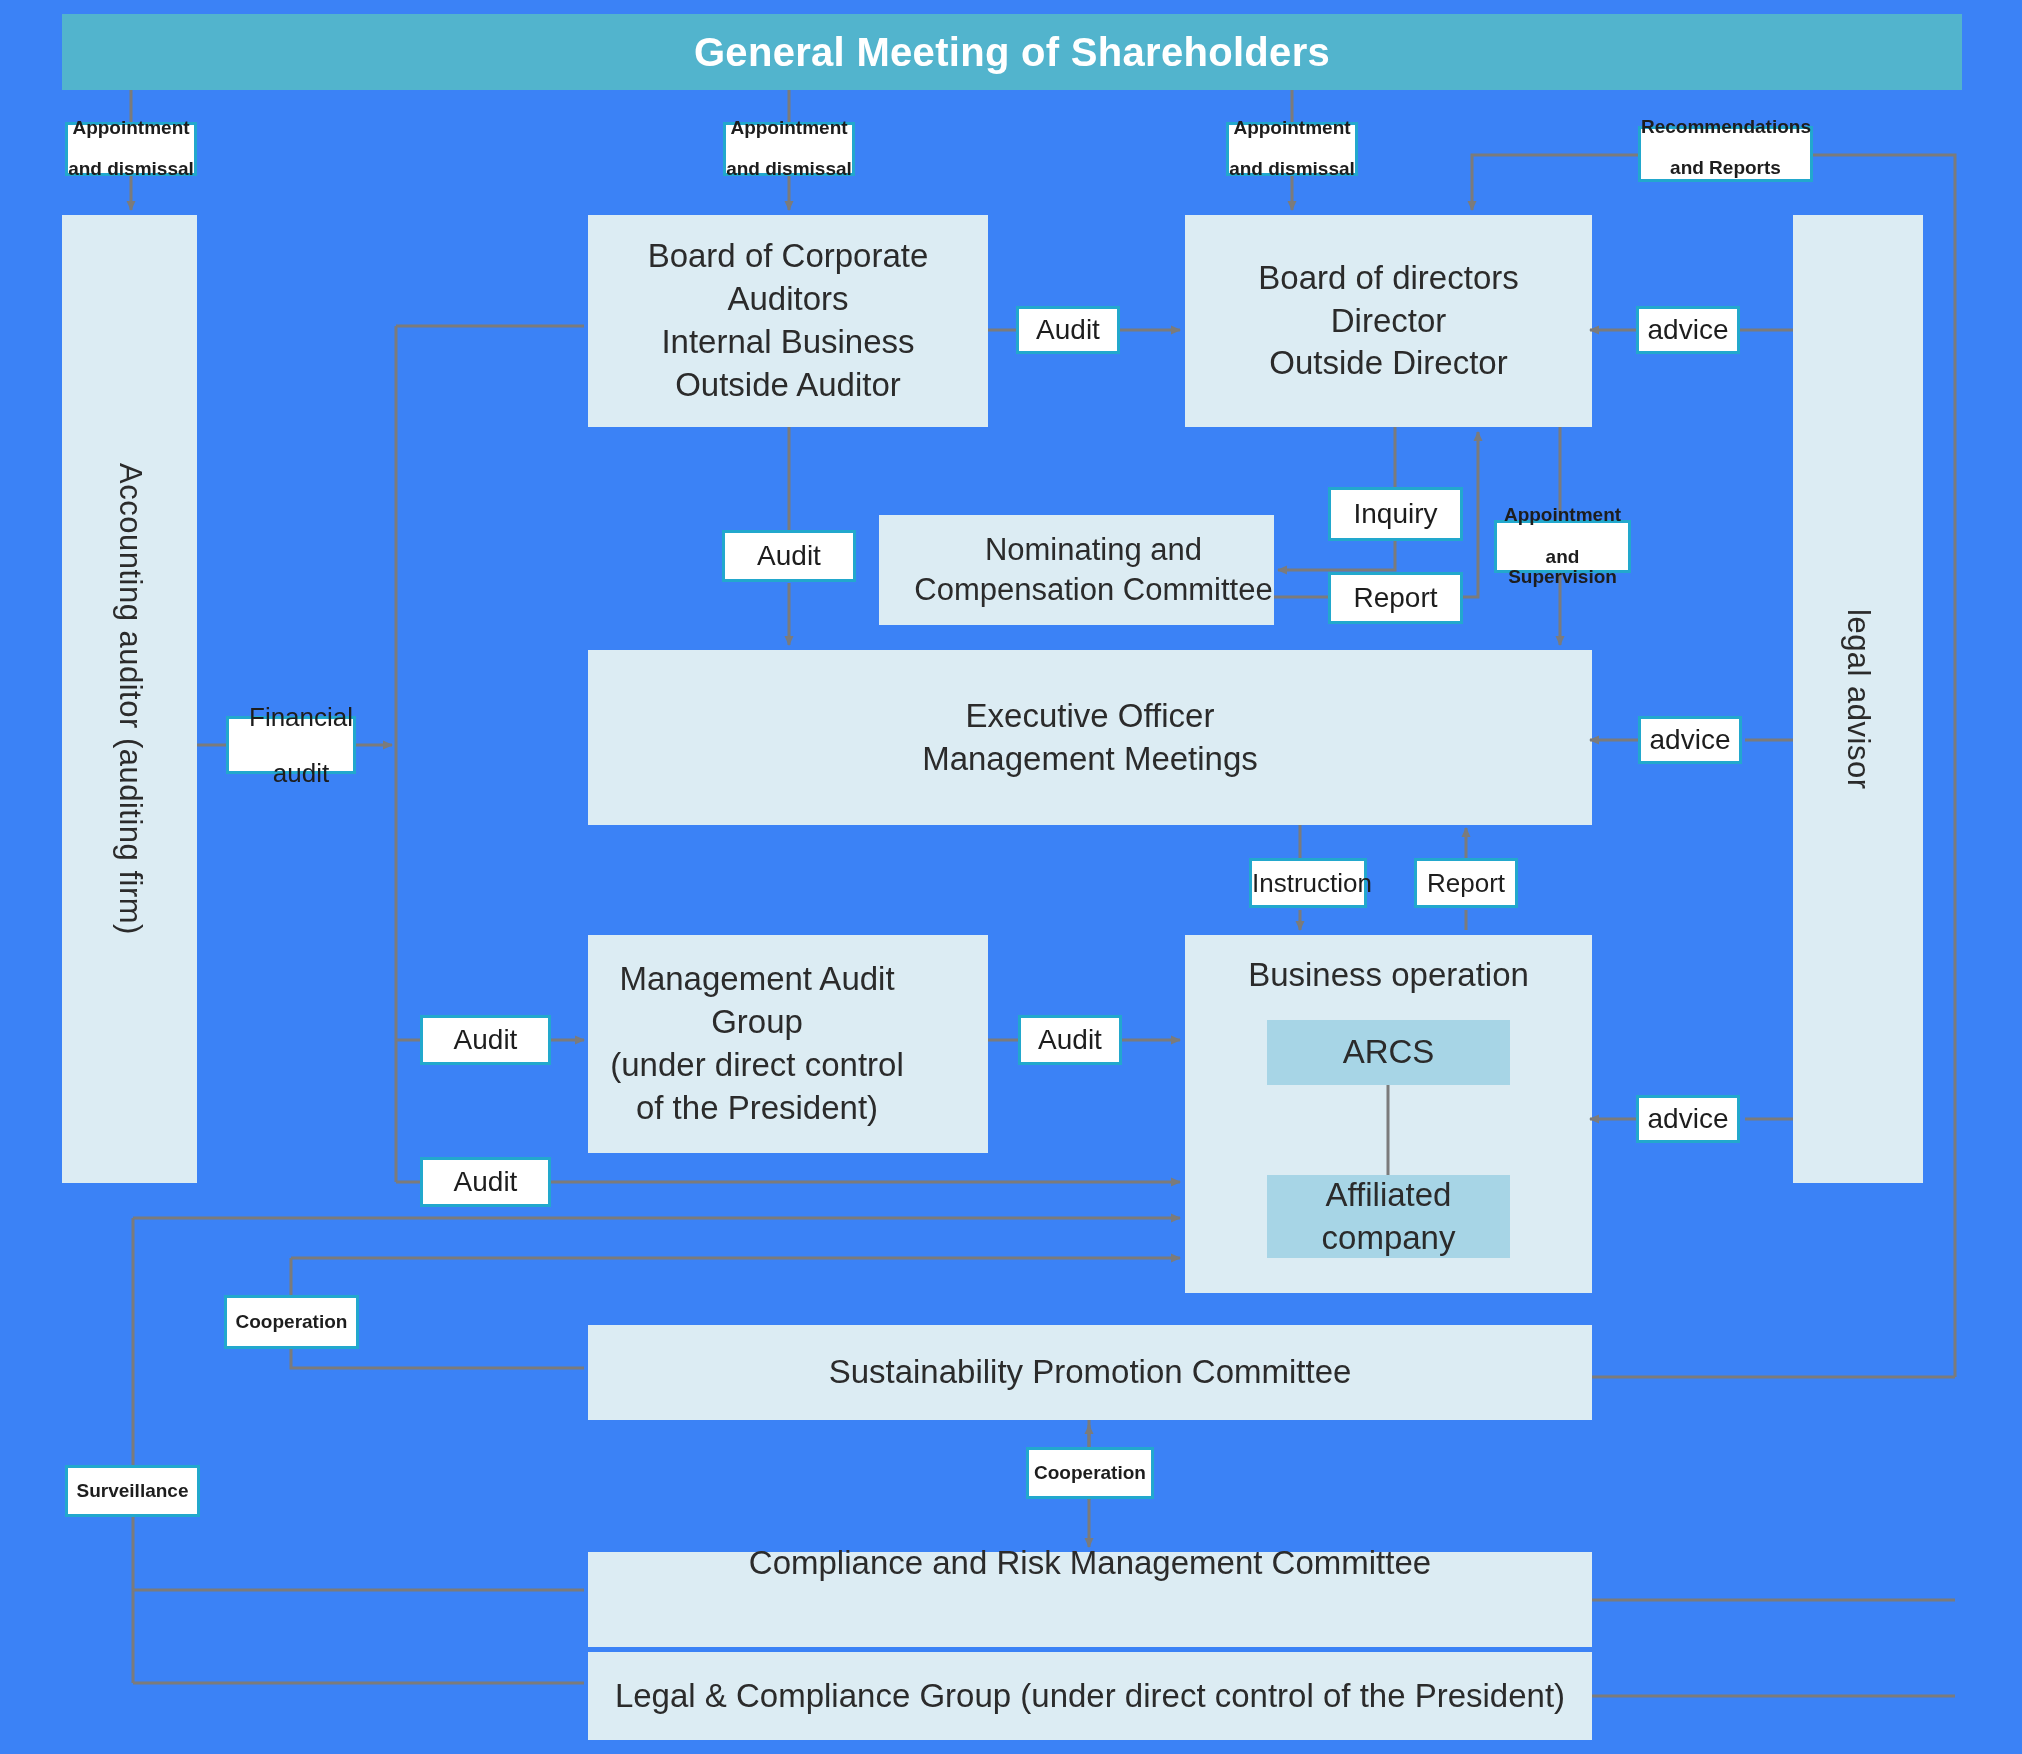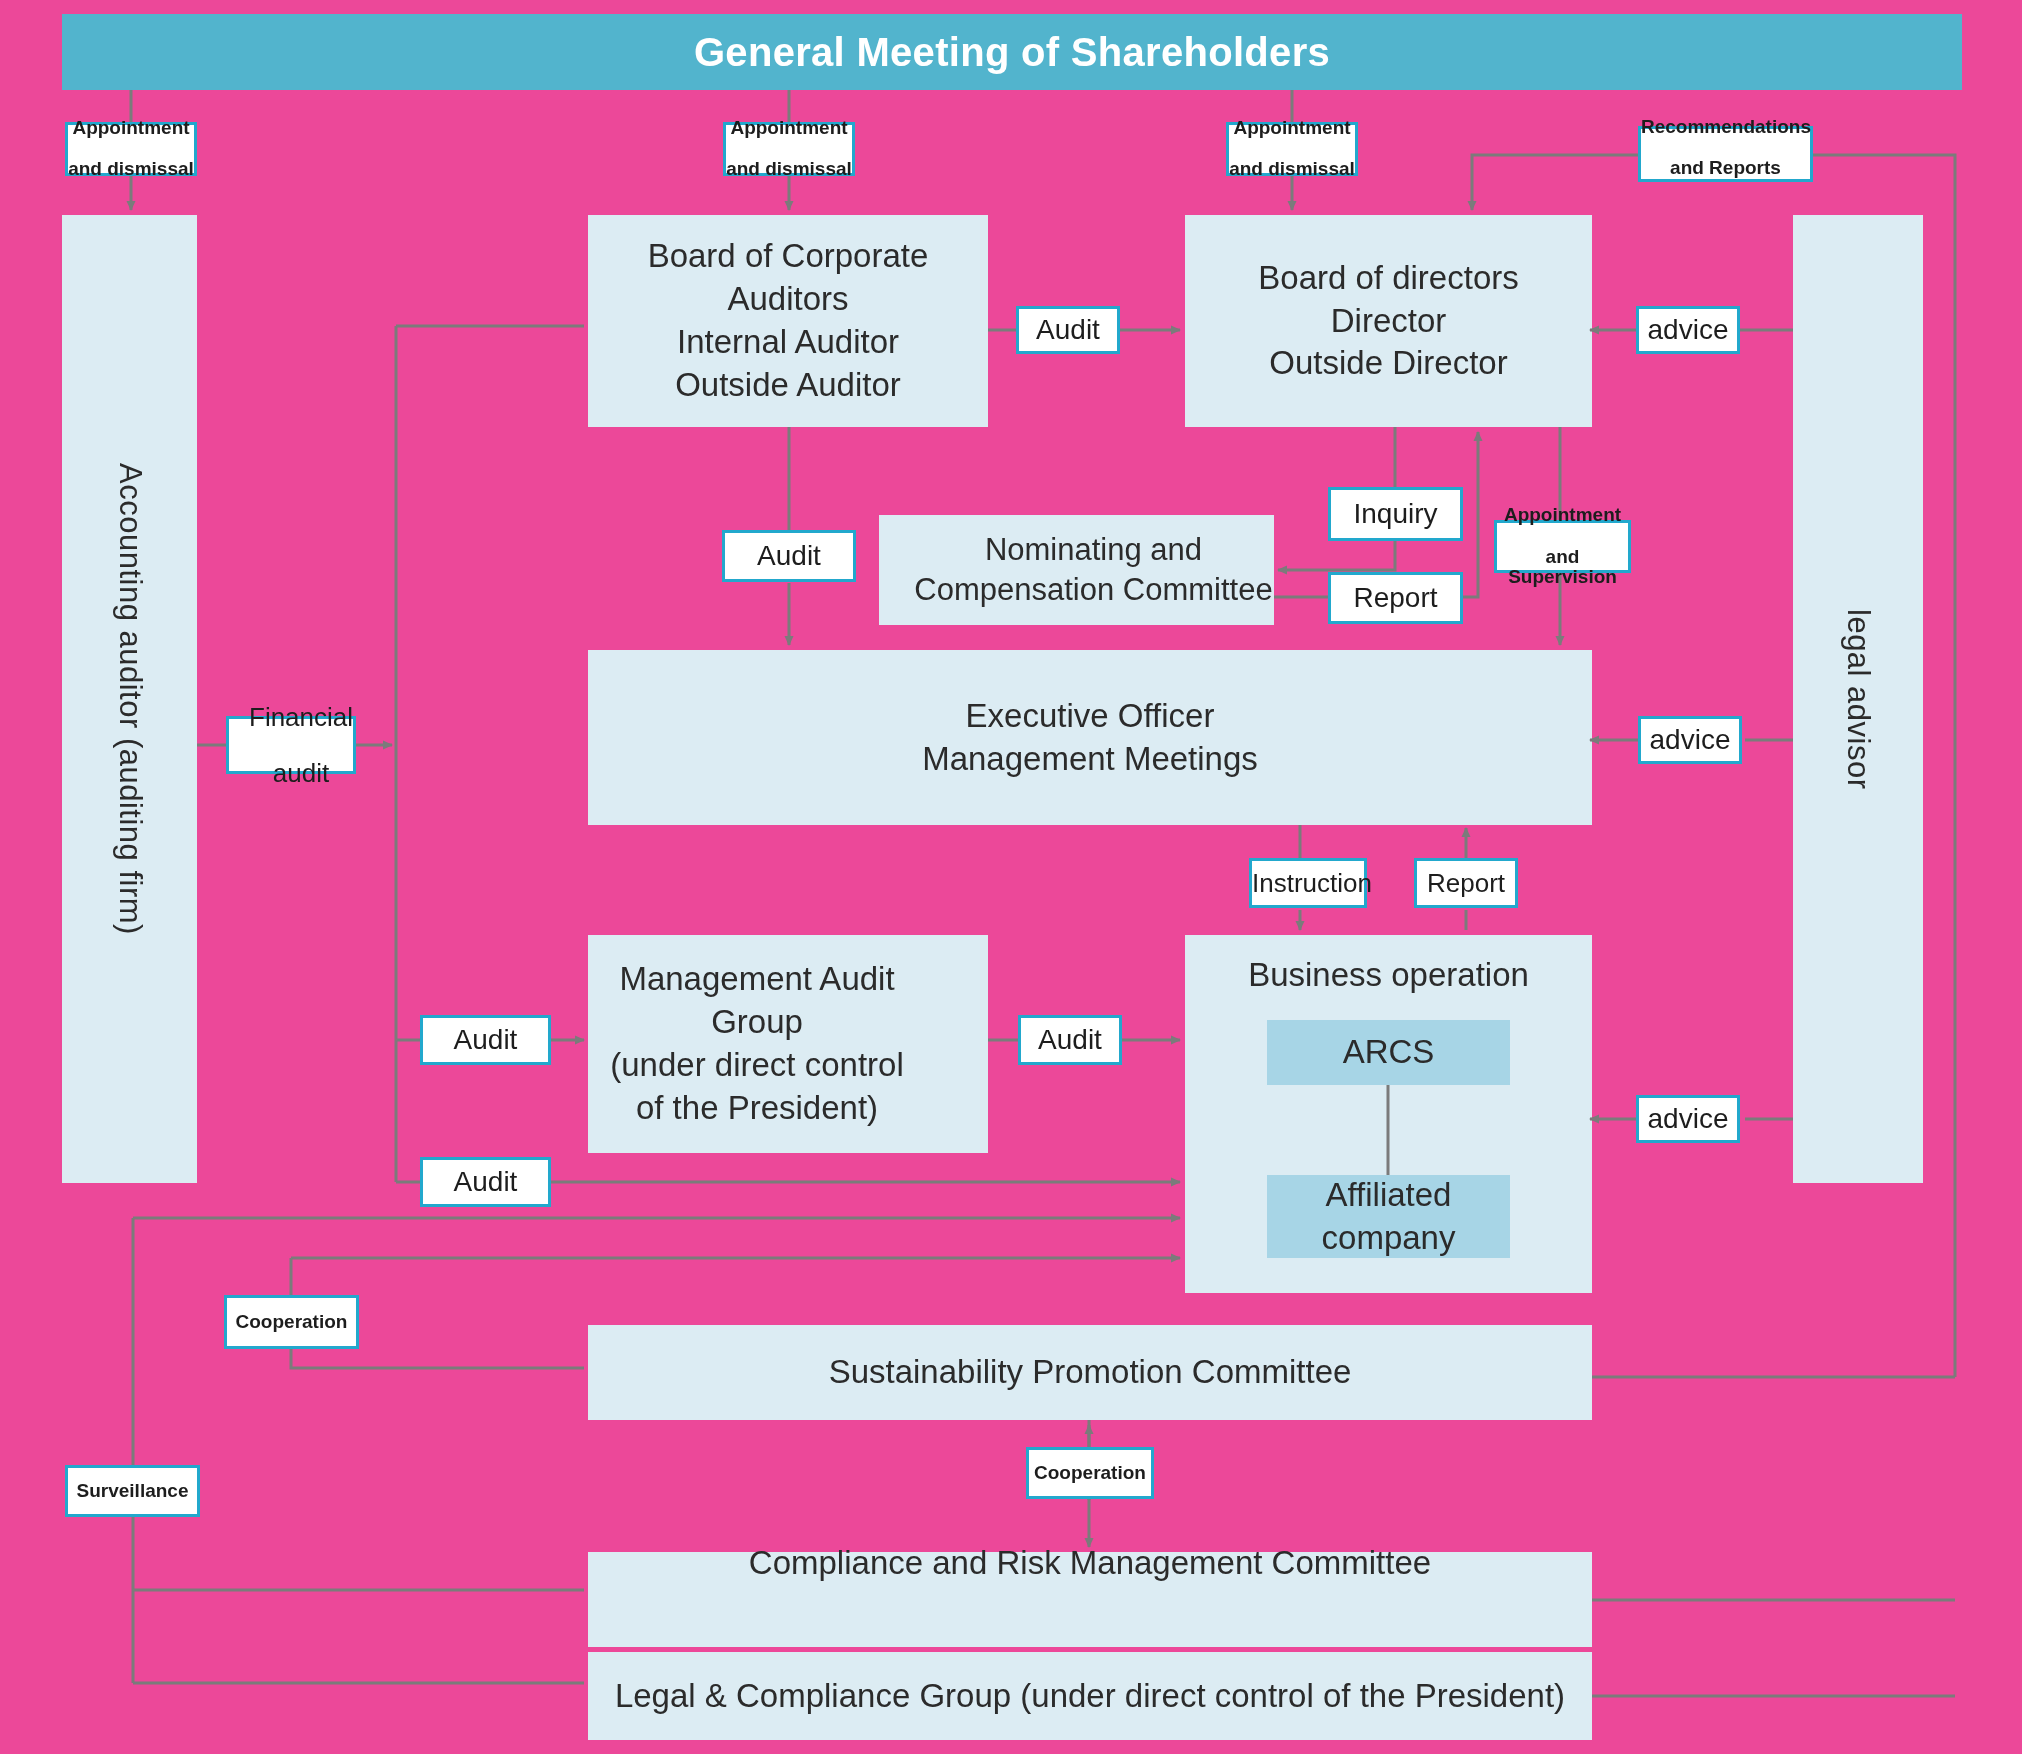--- a/index.html
+++ b/index.html
@@ -1,17 +1,17 @@
 <!DOCTYPE html>
 <html><head>
 <meta charset="utf-8">
 <style>
   html,body{margin:0;padding:0;background:#ffffff;}
   body{font-family:"Liberation Sans","DejaVu Sans",sans-serif;}
-  #stage{position:relative;width:2022px;height:1754px;overflow:hidden;background:#ec4899;}
+  #stage{position:relative;width:2022px;height:1754px;overflow:hidden;background:#3b82f6;}
   svg{position:absolute;left:0;top:0;width:2022px;height:1754px;}
   .ln{stroke:#7b7b7b;stroke-width:3;fill:none;}
   .boxfill{fill:#dcecf3;}
   .boxdark{fill:#a7d5e6;}
   .hdr{fill:#52b4cd;}
 
   .node{position:absolute;display:flex;flex-direction:column;align-items:center;
         justify-content:center;text-align:center;color:#2b2b2b;box-sizing:border-box;}
   .node .ln1,.node .ln2,.node .ln3{display:block;width:100%;}
   .hdrtitle{position:absolute;display:flex;align-items:center;justify-content:center;
@@ -133,21 +133,21 @@
   <div class="vert" style="left:62px;top:215px;width:135px;height:968px;">
     <span>Accounting auditor (auditing firm)</span>
   </div>
 
   <div class="vert" style="left:1793px;top:215px;width:130px;height:968px;">
     <span>legal advisor</span>
   </div>
 
   <div class="node bigtxt" style="left:588px;top:215px;width:400px;height:212px;">
     <span class="ln1">Board of Corporate Auditors</span>
-    <span class="ln2">Internal Auditor</span>
+    <span class="ln2">Internal Business</span>
     <span class="ln3">Outside Auditor</span>
   </div>
 
   <div class="node bigtxt" style="left:1185px;top:215px;width:407px;height:212px;">
     <span class="ln1">Board of directors</span>
     <span class="ln2">Director</span>
     <span class="ln3">Outside Director</span>
   </div>
 
   <div class="node midtxt" style="left:879px;top:515px;width:395px;height:110px;">

